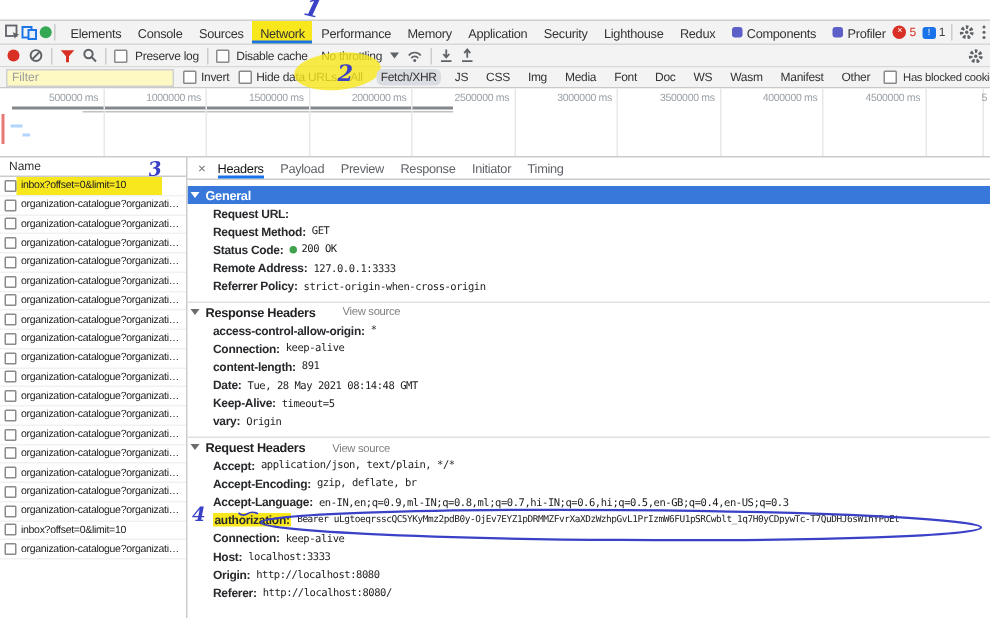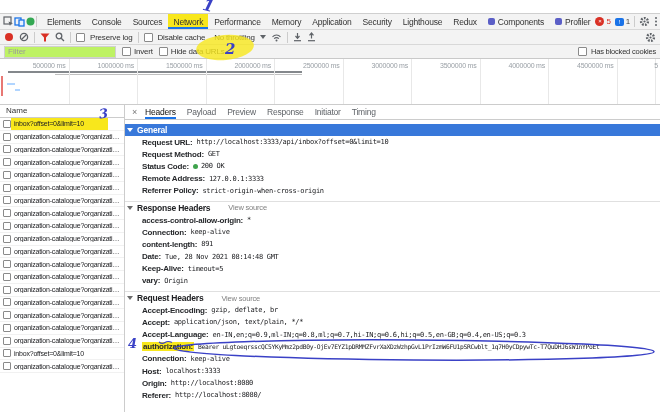--- a/index.html
+++ b/index.html
@@ -21,21 +21,21 @@
   .err-ic{width:9px;height:9px;border-radius:50%;background:#d93025;color:#fff;font-size:6px;
           line-height:9px;text-align:center;}
   .iss-ic{width:9px;height:8px;border-radius:2px;background:#1a73e8;color:#fff;font-size:6px;
           line-height:8px;text-align:center;}
   .vdiv{width:1px;height:11px;background:#ccc;flex:none;}
   .chk{width:7px;height:7px;border:1px solid #8a8a8a;border-radius:1px;background:#fff;
        display:inline-block;flex:none;}
   .lbl{font-size:8px;letter-spacing:-.2px;color:#333;white-space:nowrap;}
   .caret-down{width:0;height:0;border:3px solid transparent;border-top:4px solid #5f6368;margin-top:3px;}
   #filter-input{width:104px;height:10px;font-size:8px;border:1px solid #d0d0d0;padding:0 3px;
-       font-family:"Liberation Sans",sans-serif;color:#333;background:#bef264;}
+       font-family:"Liberation Sans",sans-serif;color:#333;background:#fef9c3;}
   #filter-input::placeholder{color:#9a9a9a;}
   .cg{display:flex;align-items:center;gap:3px;}
   #chips{display:flex;align-items:center;gap:6px;}
   .chip{font-size:8px;letter-spacing:-.2px;color:#333;padding:1px 3px;border-radius:4px;white-space:nowrap;}
   .chip.active{background:#d9dce1;position:relative;z-index:2;}
   #right-checks{display:flex;align-items:center;gap:4px;margin-left:auto;}
   #right-checks .lbl{font-size:7.5px;}
   
   #overview{left:0;top:59px;width:660px;height:45px;background:#fff;border-bottom:1px solid #ccc;}
   .gridline{position:absolute;top:0;width:1px;height:45px;background:#e8e8e8;}
@@ -241,20 +241,34 @@
   <div class="abs tb" id="tb3">
     <input id="filter-input" placeholder="Filter" style="">
     <span class="cg">
         <span class="chk"></span>
       <span class="lbl">Invert</span>
       </span>
     <span class="cg">
         <span class="chk"></span>
       <span class="lbl">Hide data URLs</span>
       </span>
+    <div id="chips">
+        <span class="chip">All</span>
+        <span class="chip active">Fetch/XHR</span>
+        <span class="chip">JS</span>
+        <span class="chip">CSS</span>
+        <span class="chip">Img</span>
+        <span class="chip">Media</span>
+        <span class="chip">Font</span>
+        <span class="chip">Doc</span>
+        <span class="chip">WS</span>
+        <span class="chip">Wasm</span>
+        <span class="chip">Manifest</span>
+        <span class="chip">Other</span>
+      </div>
     <div id="right-checks">
       <span class="chk"></span>
       <span class="lbl">Has blocked cookies</span>
 
     </div>
   </div>
 
   <div class="abs" id="overview">
     <div class="ovbar1"></div>
     <div class="ovbar2"></div>
@@ -381,21 +395,20 @@
             <span class="dtab">Timing</span>
           </span>
       </div>
       <div id="hdr-content">
           <div class="sec-h sel">
             <span class="caret"></span>
             <span>General</span>
           </div>
           <div class="hrow">
             <span class="hname">Request URL:</span>
-            <span class="hval">http://localhost:3333/api/inbox?offset=0&amp;limit=10</span>
           </div>
           <div class="hrow">
             <span class="hname">Request Method:</span>
             <span class="hval">GET</span>
           </div>
           <div class="hrow">
             <span class="hname">Status Code:</span>
             <span class="gdot"></span>
             <span class="hval">200 OK</span>
           </div>
@@ -419,42 +432,42 @@
           <div class="hrow">
             <span class="hname">Connection:</span>
             <span class="hval">keep-alive</span>
           </div>
           <div class="hrow">
             <span class="hname">content-length:</span>
             <span class="hval">891</span>
           </div>
           <div class="hrow">
             <span class="hname">Date:</span>
-            <span class="hval">Tue, 28 Nov 2021 08:14:48 GMT</span>
+            <span class="hval">Tue, 28 May 2021 08:14:48 GMT</span>
           </div>
           <div class="hrow">
             <span class="hname">Keep-Alive:</span>
             <span class="hval">timeout=5</span>
           </div>
           <div class="hrow">
             <span class="hname">vary:</span>
             <span class="hval">Origin</span>
           </div>
           <div class="sec-h bordered">
             <span class="caret"></span>
             <span>Request Headers</span>
             <span class="viewsrc">View source</span>
           </div>
           <div class="hrow">
+            <span class="hname">Accept:</span>
+            <span class="hval">application/json, text/plain, */*</span>
+          </div>
+          <div class="hrow">
             <span class="hname">Accept-Encoding:</span>
             <span class="hval">gzip, deflate, br</span>
-          </div>
-          <div class="hrow">
-            <span class="hname">Accept:</span>
-            <span class="hval">application/json, text/plain, */*</span>
           </div>
           <div class="hrow">
             <span class="hname">Accept-Language:</span>
             <span class="hval">en-IN,en;q=0.9,ml-IN;q=0.8,ml;q=0.7,hi-IN;q=0.6,hi;q=0.5,en-GB;q=0.4,en-US;q=0.3</span>
           </div>
           <div class="hrow">
             <span class="hname ymark">authorization:</span>
             <span class="hval long">Bearer uLgtoeqrsscQC5YKyMmz2pdB0y-OjEv7EYZ1pDRMMZFvrXaXDzWzhpGvL1PrIzmW6FU1pSRCwblt_1q7H0yCDpywTc-T7QuDHJ6sW1nYPoEt</span>
           </div>
           <div class="hrow">

